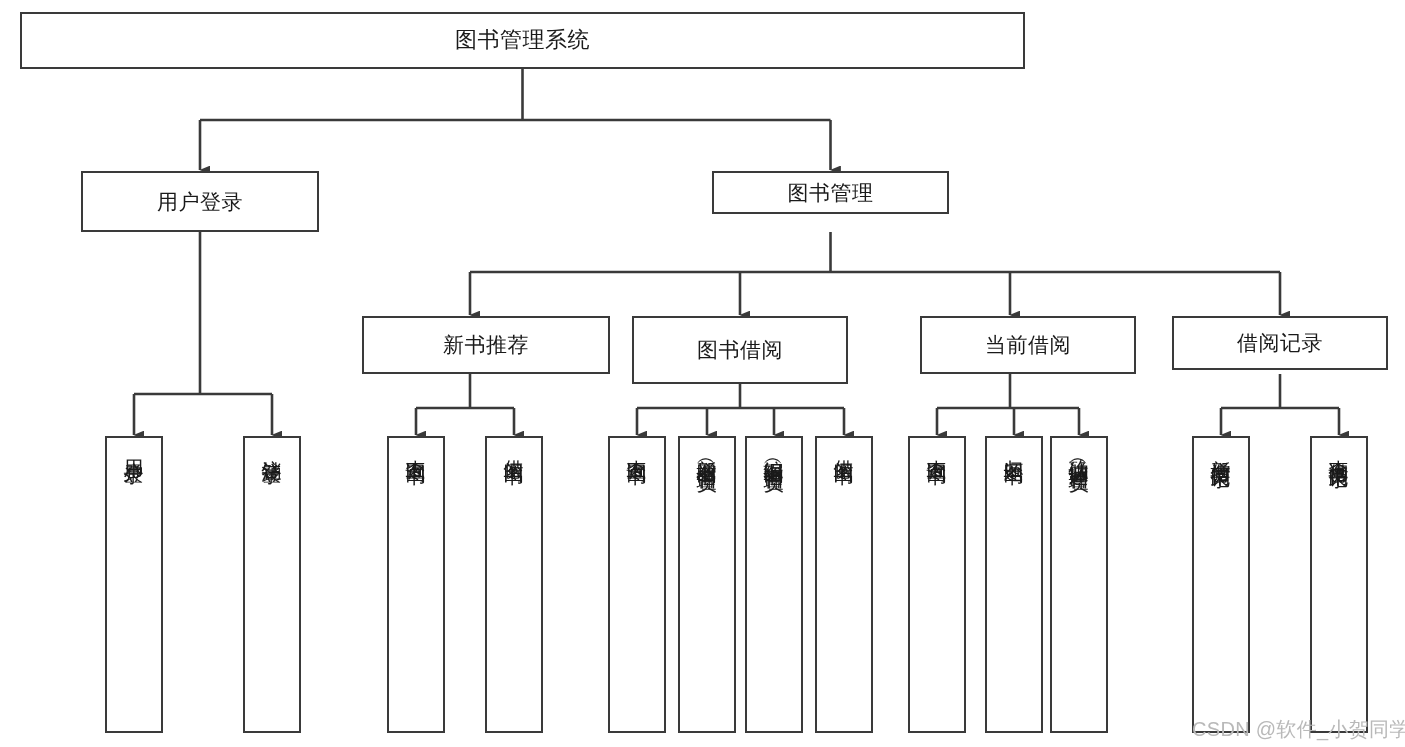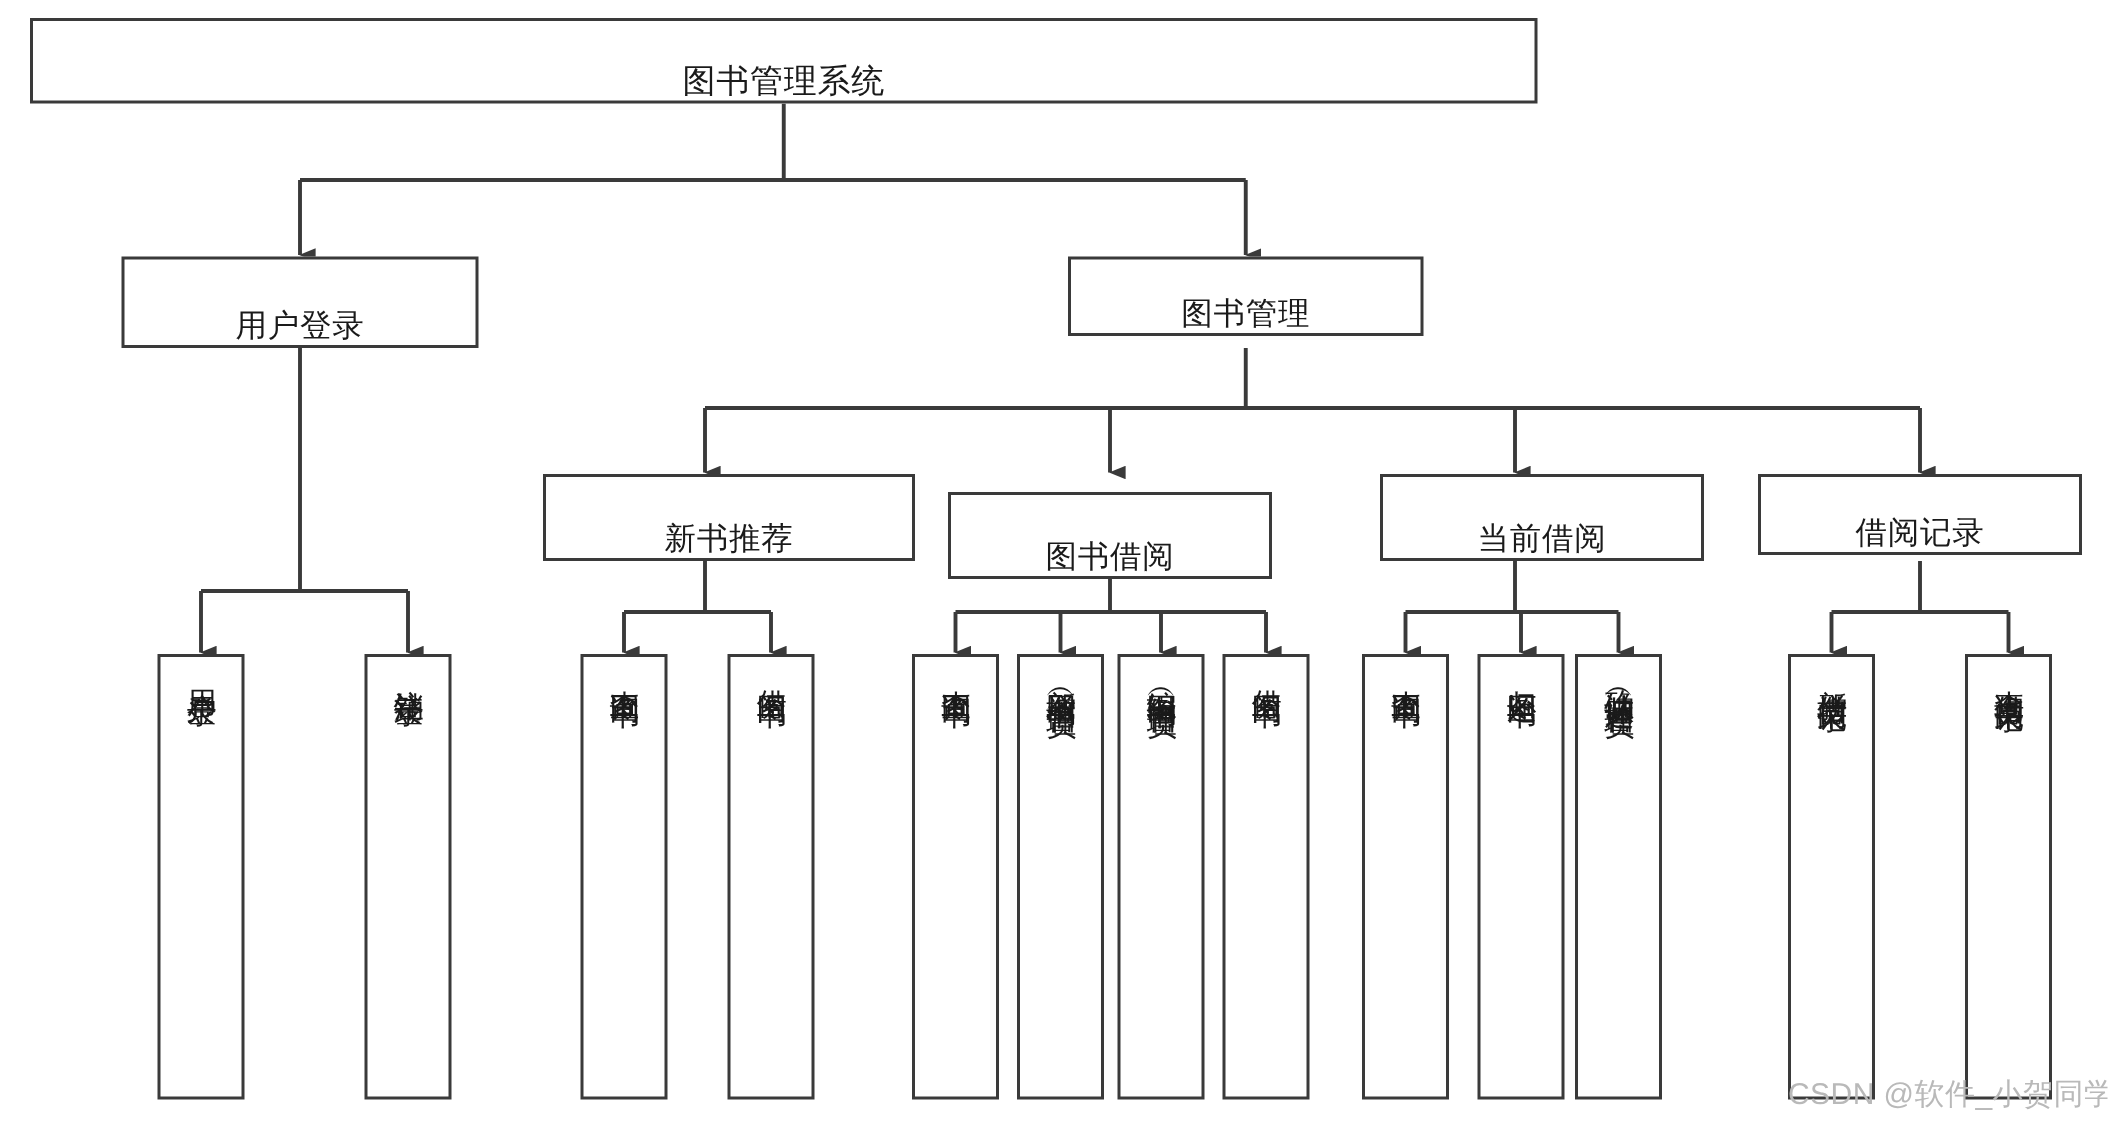--- a/index.html
+++ b/index.html
@@ -26,21 +26,21 @@
     width: 1405px;
     height: 747px;
     display: block;
   }
   .node-box {
     position: absolute;
     box-sizing: border-box;
     border: 2px solid #3a3a3a;
     background: #ffffff;
     display: flex;
-    align-items: flex-end;
+    align-items: center;
     justify-content: center;
     color: #1a1a1a;
   }
   .node-label {
     font-family: "Liberation Sans", "DejaVu Sans", sans-serif;
     line-height: 1.12;
     letter-spacing: 0.5px;
     white-space: nowrap;
     text-align: center;
   }
@@ -120,27 +120,27 @@
       </g>
   </svg>
 
   <div id="nodes-layer">
       <div class="node-box horiz root-node" style="left: 20px; top: 12px; width: 1005px; height: 57px;">
         <div class="node-label">图书管理系统</div>
       </div>
       <div class="node-box horiz" style="left: 81px; top: 171px; width: 238px; height: 61px;">
         <div class="node-label">用户登录</div>
       </div>
-      <div class="node-box horiz" style="left: 712px; top: 171px; width: 237px; height: 53px;">
+      <div class="node-box horiz" style="left: 712px; top: 171px; width: 237px; height: 43px;">
         <div class="node-label">图书管理</div>
       </div>
       <div class="node-box horiz" style="left: 362px; top: 316px; width: 248px; height: 58px;">
         <div class="node-label">新书推荐</div>
       </div>
-      <div class="node-box horiz" style="left: 632px; top: 328px; width: 216px; height: 58px;">
+      <div class="node-box horiz" style="left: 632px; top: 316px; width: 216px; height: 68px;">
         <div class="node-label">图书借阅</div>
       </div>
       <div class="node-box horiz" style="left: 902px; top: 316px; width: 216px; height: 58px; margin-left: 18px;">
         <div class="node-label">当前借阅</div>
       </div>
       <div class="node-box horiz" style="left: 1172px; top: 316px; width: 216px; height: 54px;">
         <div class="node-label">借阅记录</div>
       </div>
       <div class="node-box vert" style="left: 105px; top: 436px; width: 58px; height: 297px;">
         <div class="node-label">用户登录</div>

